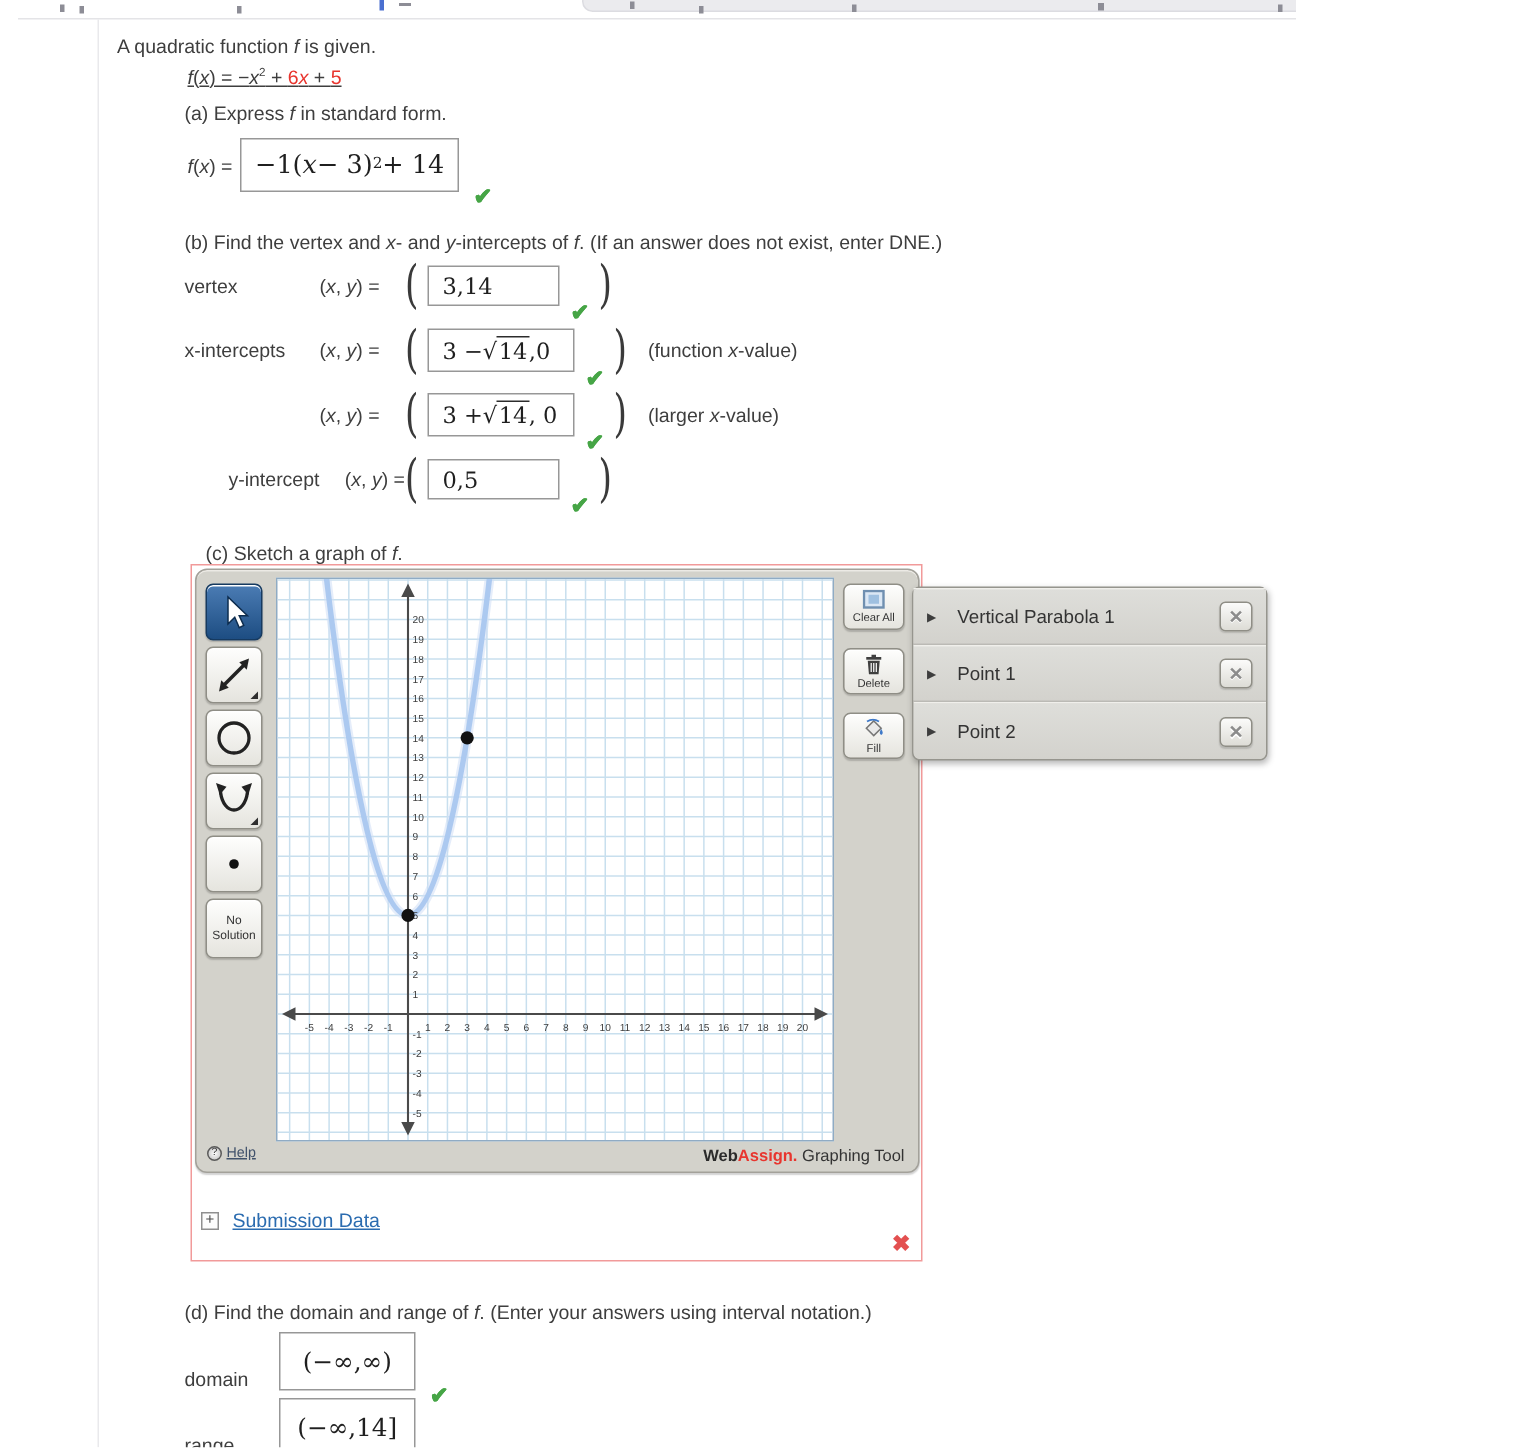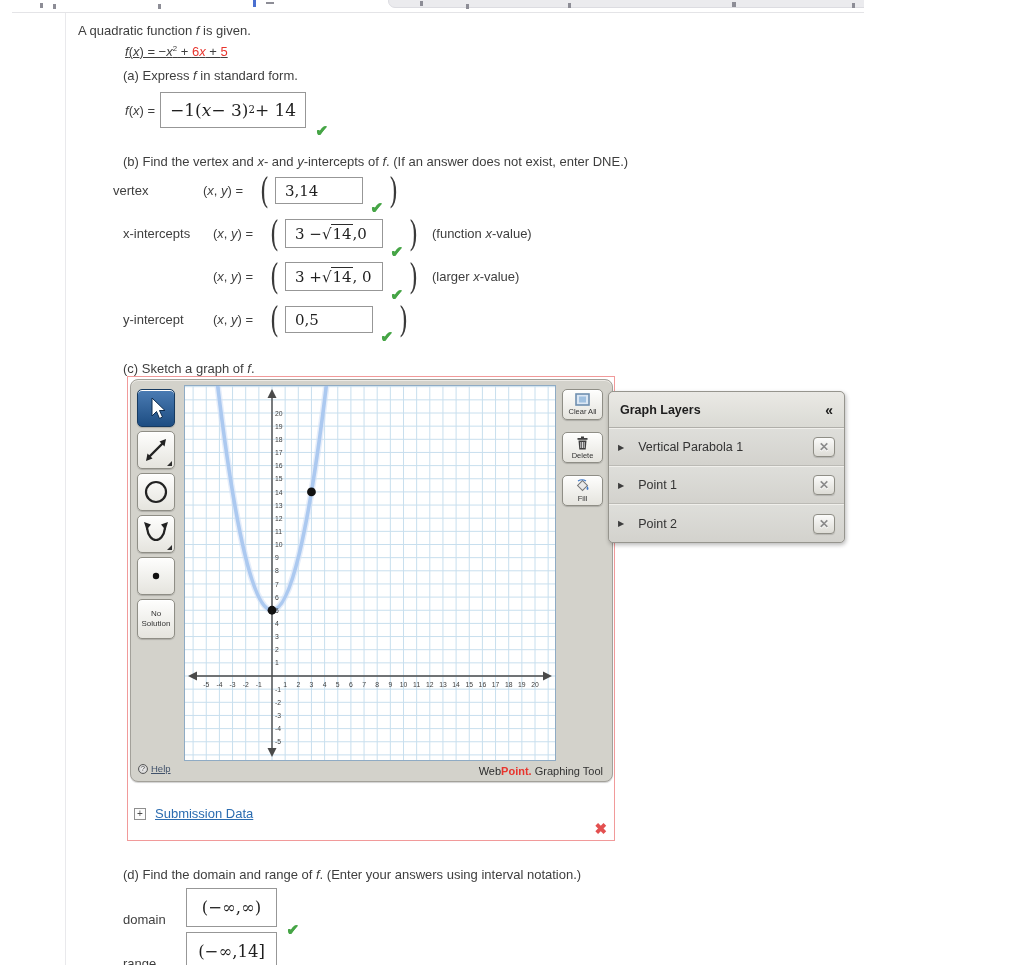--- a/index.html
+++ b/index.html
@@ -62,21 +62,21 @@
               font-size:7px; color:#333; }
   #gcanvas { position:absolute; left:53px; top:5px; width:372px; height:376px;
              background:#fff; border:1px solid #8fabc4; }
   #rightcol { position:absolute; left:431px; top:9px; width:43px; }
   .rbtn { width:41px; height:31px; margin-bottom:12px; display:flex; flex-direction:column;
           align-items:center; justify-content:center; gap:1px;
           background:linear-gradient(#fefefd,#e5e4de); border:1px solid #8f8e86;
           border-radius:5px; box-shadow:0 1px 1px rgba(0,0,0,.18), inset 0 1px 0 #fff;
           font-size:7.5px; color:#333; cursor:pointer; }
   #branding { position:absolute; right:9px; top:385px; font-size:11px; color:#333; }
-  #branding .w { font-weight:normal; color:#2b2b2b; }
+  #branding .w { font-weight:bold; color:#2b2b2b; }
   #branding .a { font-weight:bold; color:#e8352e; }
 
   
   #layers { position:absolute; left:480px; top:14px; width:237px; z-index:5;
             background:#d8d7d2; border:1px solid #96958e; border-radius:5px;
             box-shadow:1px 2px 4px rgba(0,0,0,.28); }
   #layers-header { display:flex; justify-content:space-between; align-items:center;
                    height:36px; padding:0 11px; font-weight:bold; font-size:12.5px; color:#1d1d1d;
                    background:linear-gradient(#eae9e5,#dadad4); border-bottom:1px solid #b0afaa;
                    border-radius:5px 5px 0 0; }
@@ -139,21 +139,21 @@
           <span> − 3)</span>
           <sup>2</sup>
           <span> + 14</span>
         </span>
       <span class="check" style="right:-22px; bottom:-12px;">✔</span>
     </span>
   </div>
 
   <div class="abs" style="left:123px; top:154px;"><span>(b) Find the vertex and </span><span class="it">x</span><span>- and </span><span class="it">y</span><span>-intercepts of </span><span class="it">f</span><span>. (If an answer does not exist, enter DNE.)</span></div>
 
-  <div class="brow" style="left:113px; top:175px;">
+  <div class="brow" style="left:123px; top:175px;">
     <span class="rlabel">vertex</span>
     <span class="xy"><span>(</span><span class="it">x</span><span>, </span><span class="it">y</span><span>) = </span></span>
     <span class="bp">(</span>
     <span class="boxwrap" style="margin-left:6px;">
       <span class="ansbox" style="min-width:88px;">
           <span>3,14</span>
         </span>
       <span class="check" style="right:-20px; bottom:-13px;">✔</span>
     </span>
     <span class="bp closep">)</span>
@@ -186,34 +186,34 @@
           <span class="rt">√</span>
           <span class="rad">14</span>
           <span> , 0</span>
         </span>
       <span class="check" style="right:-20px; bottom:-13px;">✔</span>
     </span>
     <span class="bp closep">)</span>
     <span class="suffix"><span>(larger </span><span class="it">x</span><span>-value)</span></span>
   </div>
 
-  <div class="brow" style="left:123px; top:304px;">
+  <div class="brow" style="left:123px; top:304px;text-align:right;">
     <span class="rlabel">y-intercept</span>
     <span class="xy"><span>(</span><span class="it">x</span><span>, </span><span class="it">y</span><span>) = </span></span>
     <span class="bp">(</span>
     <span class="boxwrap" style="margin-left:6px;">
       <span class="ansbox" style="min-width:88px;">
           <span>0,5</span>
         </span>
       <span class="check" style="right:-20px; bottom:-13px;">✔</span>
     </span>
     <span class="bp closep">)</span>
   </div>
 
-  <div class="abs" style="left:123px; top:361px;"><span>(c) Sketch a graph of </span><span class="it">f</span><span>.</span></div>
+  <div class="abs" style="left:137px; top:361px;"><span>(c) Sketch a graph of </span><span class="it">f</span><span>.</span></div>
 
   <div id="redbox">
     <div id="gtool">
 
       <div id="leftcol">
         <div class="tbtn active">
           <svg width="30" height="30" viewBox="0 0 30 30">
             <polygon points="11,5 11,23 15.5,18.5 18.5,25.5 21.5,24 18.5,17.5 24,17.5" fill="#ffffff" stroke="#0d2c4e" stroke-width="1"></polygon>
           </svg>
         </div>
@@ -403,29 +403,25 @@
           <svg width="16" height="14" viewBox="0 0 16 14">
             <rect x="4" y="3" width="7" height="7" transform="rotate(45 7.5 6.5)" fill="#e9e9e9" stroke="#777" stroke-width="1"></rect>
             <path d="M12.5,7 q2,3 0,4 q-2,-1 0,-4" fill="#3f79c8"></path>
             <path d="M3,2 q4,-2.5 8,0" fill="none" stroke="#3f79c8" stroke-width="1.2"></path>
           </svg>
           <span>Fill</span>
         </div>
       </div>
 
       <div id="branding">
-        <span class="w">Web</span><span class="a">Point.</span><span> Graphing Tool</span>
+        <span class="w">Web</span><span class="a">Assign.</span><span> Graphing Tool</span>
       </div>
     </div>
 
     <div id="layers">
-      <div id="layers-header">
-        <span>Graph Layers</span>
-        <span style="font-size:14px; cursor:pointer;">«</span>
-      </div>
       <div class="lrow">
         <span class="exp">▶</span>
         <span class="ltext">Vertical Parabola 1</span>
         <span class="xbtn">✕</span>
       </div>
       <div class="lrow">
         <span class="exp">▶</span>
         <span class="ltext">Point 1</span>
         <span class="xbtn">✕</span>
       </div>

